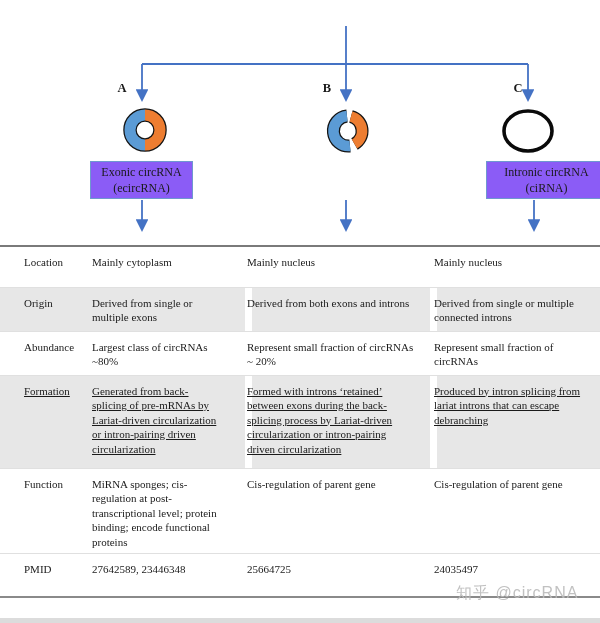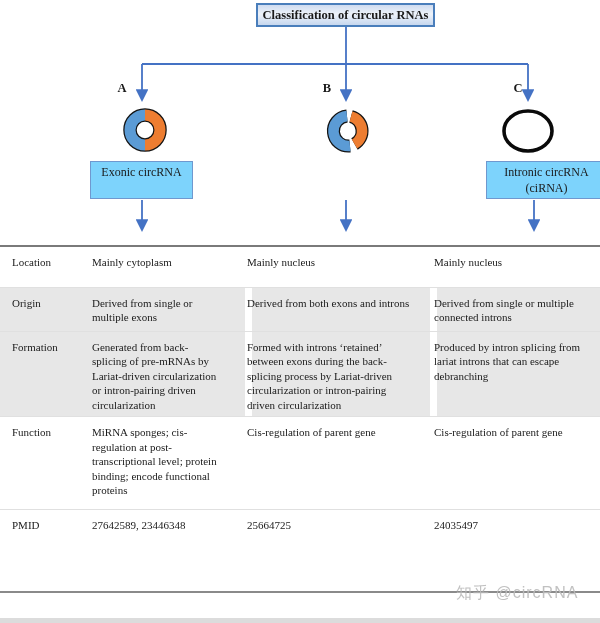--- a/index.html
+++ b/index.html
@@ -12,54 +12,54 @@
   .diagram{ position:absolute; left:0; top:0; width:600px; height:245px; }
   .diagram svg{ position:absolute; left:0; top:0; }
   .topbox{
     position:absolute; left:256px; top:3px; width:179px; height:24px;
     border:2px solid #4a7ebb;
     background:linear-gradient(180deg,#cfdcf0 0%,#eef3fa 45%,#c7d7ee 100%);
     font-weight:bold; font-size:12.5px; line-height:20px; text-align:center;
   }
   .nodebox{
     position:absolute; top:161px; height:38px;
-    border:1.5px solid #6f98cf; background:#7dd3fc;
+    border:1.5px solid #6f98cf; background:#8b5cf6;
     font-size:12px; line-height:16px; text-align:center; padding-top:2px;
   }
   .box-a{ left:90px;  width:103px; }
   .box-b{ left:277px; width:138px; }
   .box-c{ left:486px; width:121px; }
   .branch-letter{
     position:absolute; top:81px; width:14px; text-align:center;
     font-weight:bold; font-size:12.5px;
   }
   .letter-a{ left:115px; } .letter-b{ left:320px; } .letter-c{ left:511px; }
   
   table{
     position:absolute; left:0; top:245px; width:600px;
     border-collapse:collapse; table-layout:fixed;
     border-top:2px solid #7a7a7a; border-bottom:2px solid #8a8a8a;
   }
   td{
     vertical-align:top; font-size:11px; line-height:14.5px;
     padding:8px 10px 4px 0; word-wrap:break-word;
   }
-  td.c0{ padding-left:12px; }
+  td.c0{ padding-left:24px; }
   td.c1{ padding-right:24px; }
   td.c2{ padding-left:2px;  padding-right:14px; }
   td.c3{ padding-left:4px;  padding-right:6px; }
   tr + tr td{ border-top:1px solid #e0e0e0; }
   tr.shaded td{ background:#e7e7e7; }
   tr.shaded td.c2, tr.shaded td.c3{
     background:linear-gradient(90deg,#ffffff 0 7px,#e7e7e7 7px 100%);
   }
   tr:nth-child(1){ height:41px; }
   tr:nth-child(2){ height:44px;margin-top:20px; }
   tr:nth-child(3){ height:44px; }
-  tr:nth-child(4){ height:93px; }
+  tr:nth-child(4){ height:93px;text-decoration:underline; }
   tr:nth-child(5){ height:82px; }
   tr:nth-child(6){ height:43px; }
   tr:nth-child(7){ height:24px; }
   tr:nth-child(7) td{ padding-top:6px; }
   .bottom-band{
     position:absolute; left:0; bottom:0; width:600px; height:5px; background:#dcdcdc;
   }
   .watermark{
     position:absolute; left:456px; top:583px; z-index:5;
     font-family:"Liberation Sans", sans-serif; font-size:16px;
@@ -105,28 +105,28 @@
         <ellipse cx="528" cy="131" rx="24" ry="20" fill="none" stroke="#0a0a0a" stroke-width="3.6"></ellipse>
       </g>
 
       <g stroke="#4472c4" stroke-width="1.8" fill="none">
         <line x1="142" y1="200" x2="142" y2="230" marker-end="url(#arw)"></line>
         <line x1="346" y1="200" x2="346" y2="230" marker-end="url(#arw)"></line>
         <line x1="534" y1="200" x2="534" y2="230" marker-end="url(#arw)"></line>
       </g>
     </svg>
 
-    <div class="topbox">Classification of circular RNAs</div>
 
     <div class="branch-letter letter-a">A</div>
     <div class="branch-letter letter-b">B</div>
     <div class="branch-letter letter-c">C</div>
 
     <div class="nodebox box-a">
       <div>Exonic circRNA</div>
+      <div>(ecircRNA)</div>
     </div>
     <div class="nodebox box-c">
       <div>Intronic circRNA</div>
       <div>(ciRNA)</div>
     </div>
   </div>
 
   <table>
     <colgroup>
       <col style="width:92px">
@@ -139,20 +139,26 @@
           <td class="c0">Location</td>
           <td class="c1">Mainly cytoplasm</td>
           <td class="c2">Mainly nucleus</td>
           <td class="c3">Mainly nucleus</td>
         </tr>
         <tr class="shaded">
           <td class="c0">Origin</td>
           <td class="c1">Derived from single or multiple exons</td>
           <td class="c2">Derived from both exons and introns</td>
           <td class="c3">Derived from single or multiple connected introns</td>
+        </tr>
+        <tr>
+          <td class="c0">Abundance</td>
+          <td class="c1">Largest class of circRNAs ~80%</td>
+          <td class="c2">Represent small fraction of circRNAs ~ 20%</td>
+          <td class="c3">Represent small fraction of circRNAs</td>
         </tr>
         <tr class="shaded">
           <td class="c0">Formation</td>
           <td class="c1">Generated from back-splicing of pre-mRNAs by Lariat-driven circularization or intron-pairing driven circularization</td>
           <td class="c2">Formed with introns ‘retained’ between exons during the back-splicing process by Lariat-driven circularization or intron-pairing driven circularization</td>
           <td class="c3">Produced by intron splicing from lariat introns that can escape debranching</td>
         </tr>
         <tr>
           <td class="c0">Function</td>
           <td class="c1">MiRNA sponges; cis-regulation at post-transcriptional level; protein binding; encode functional proteins</td>

